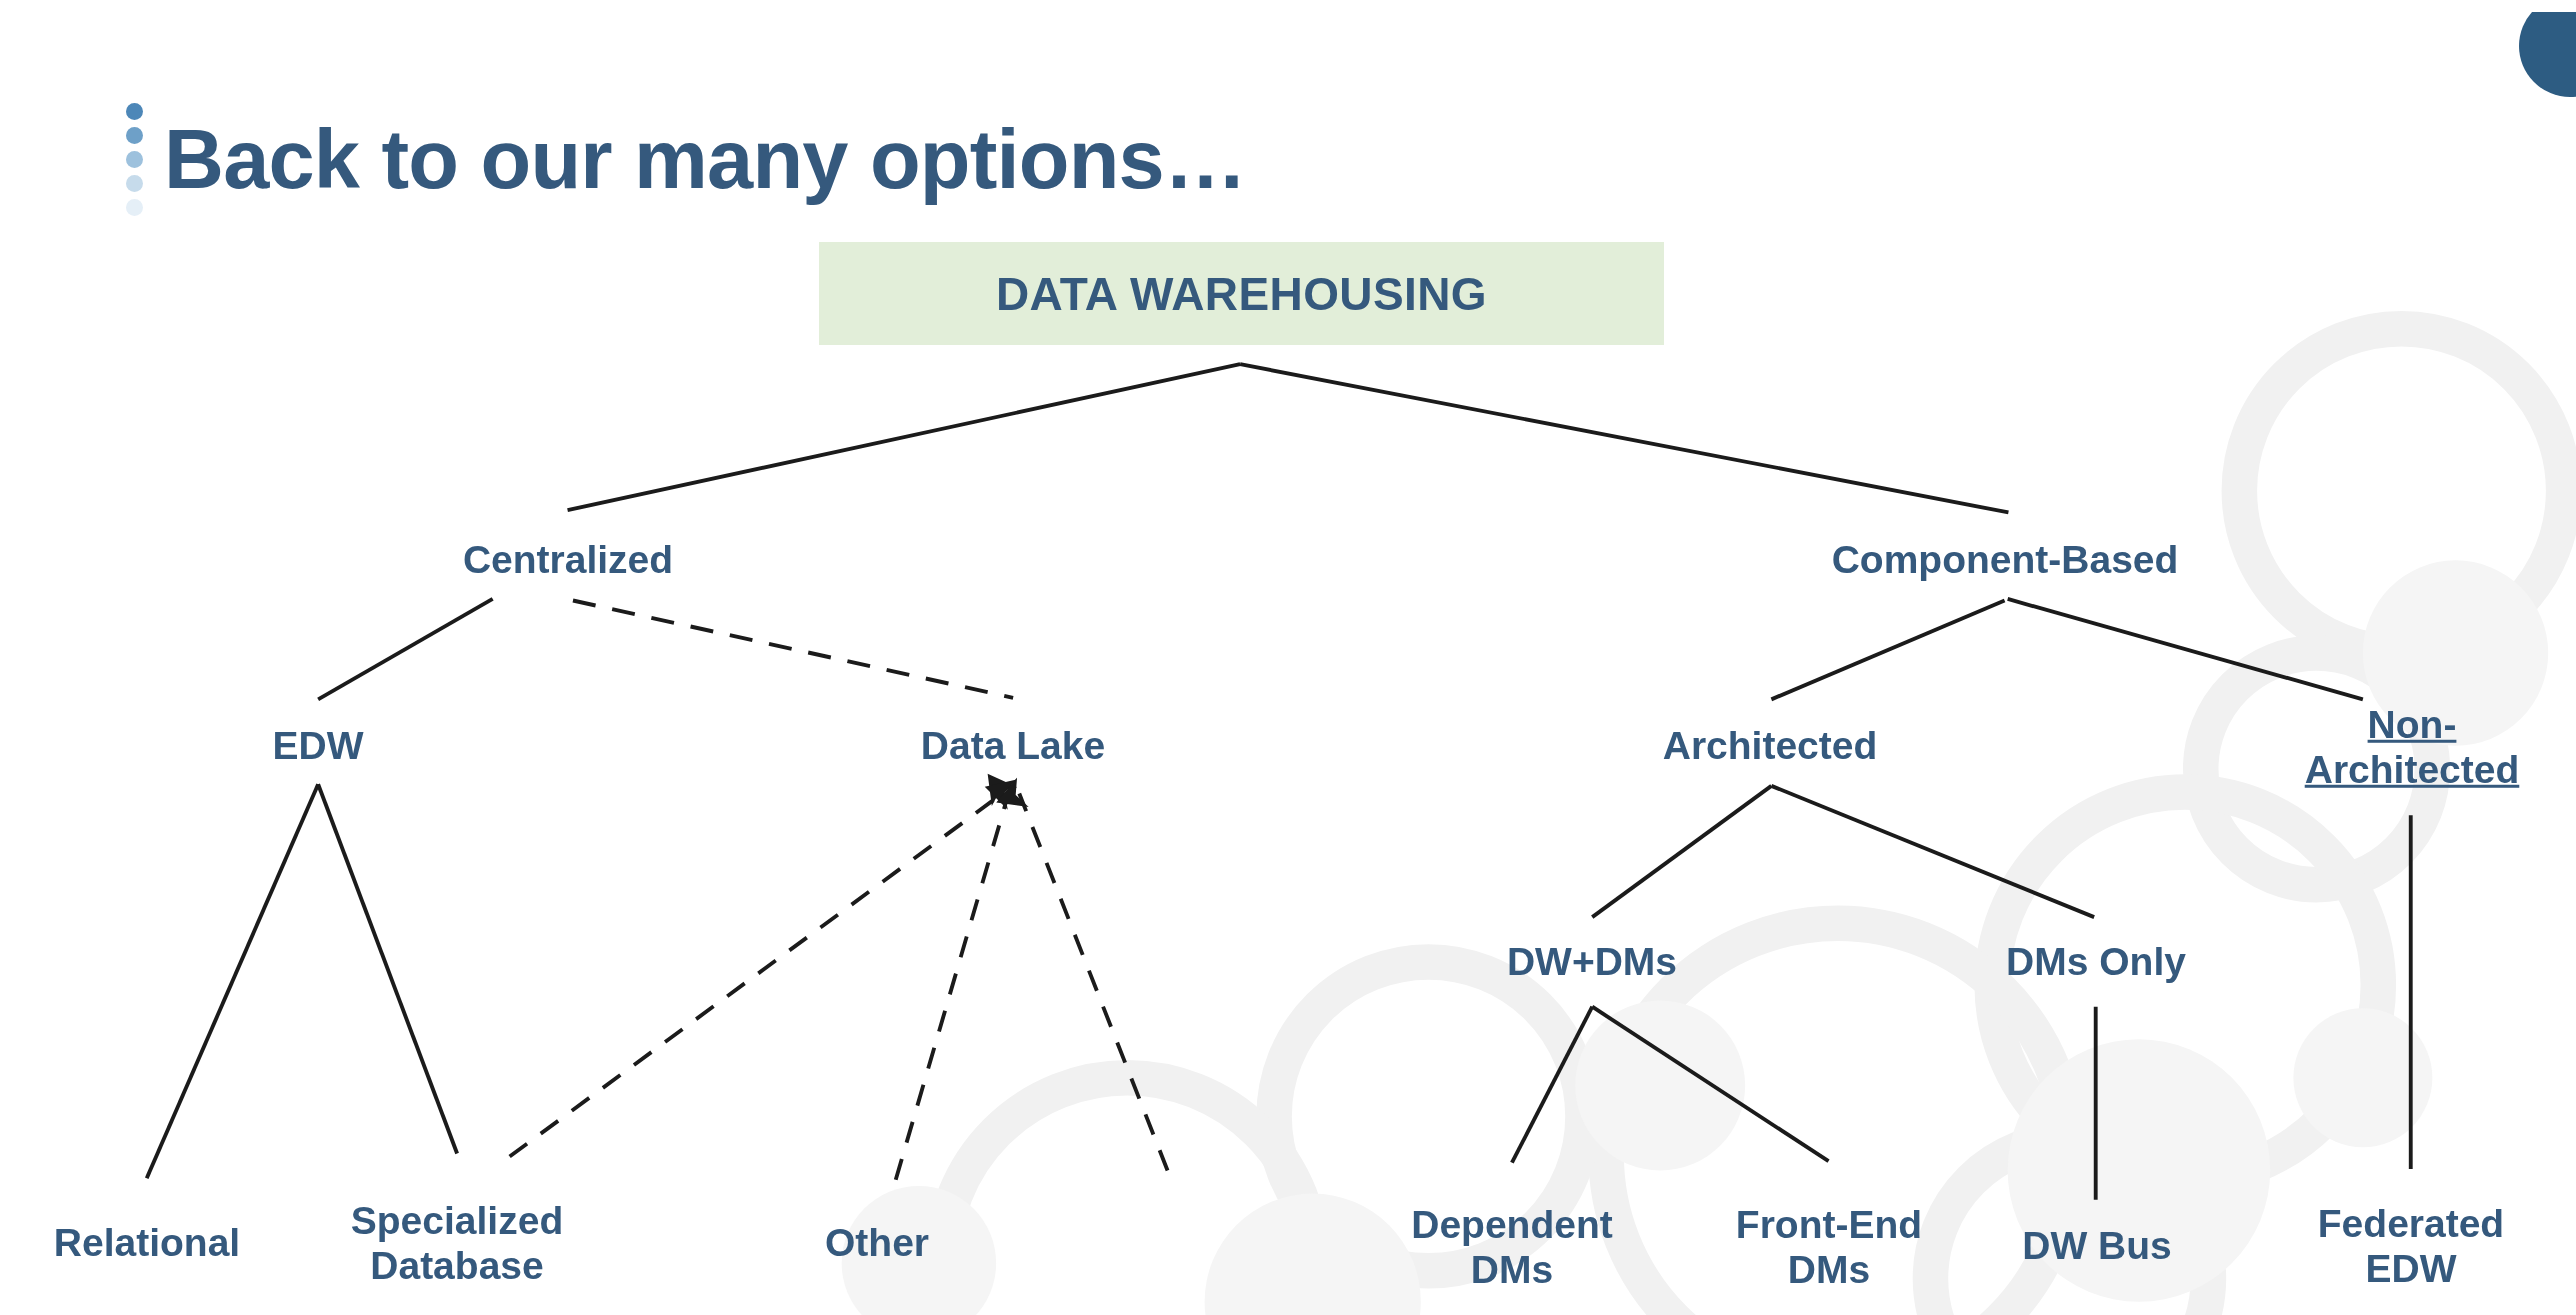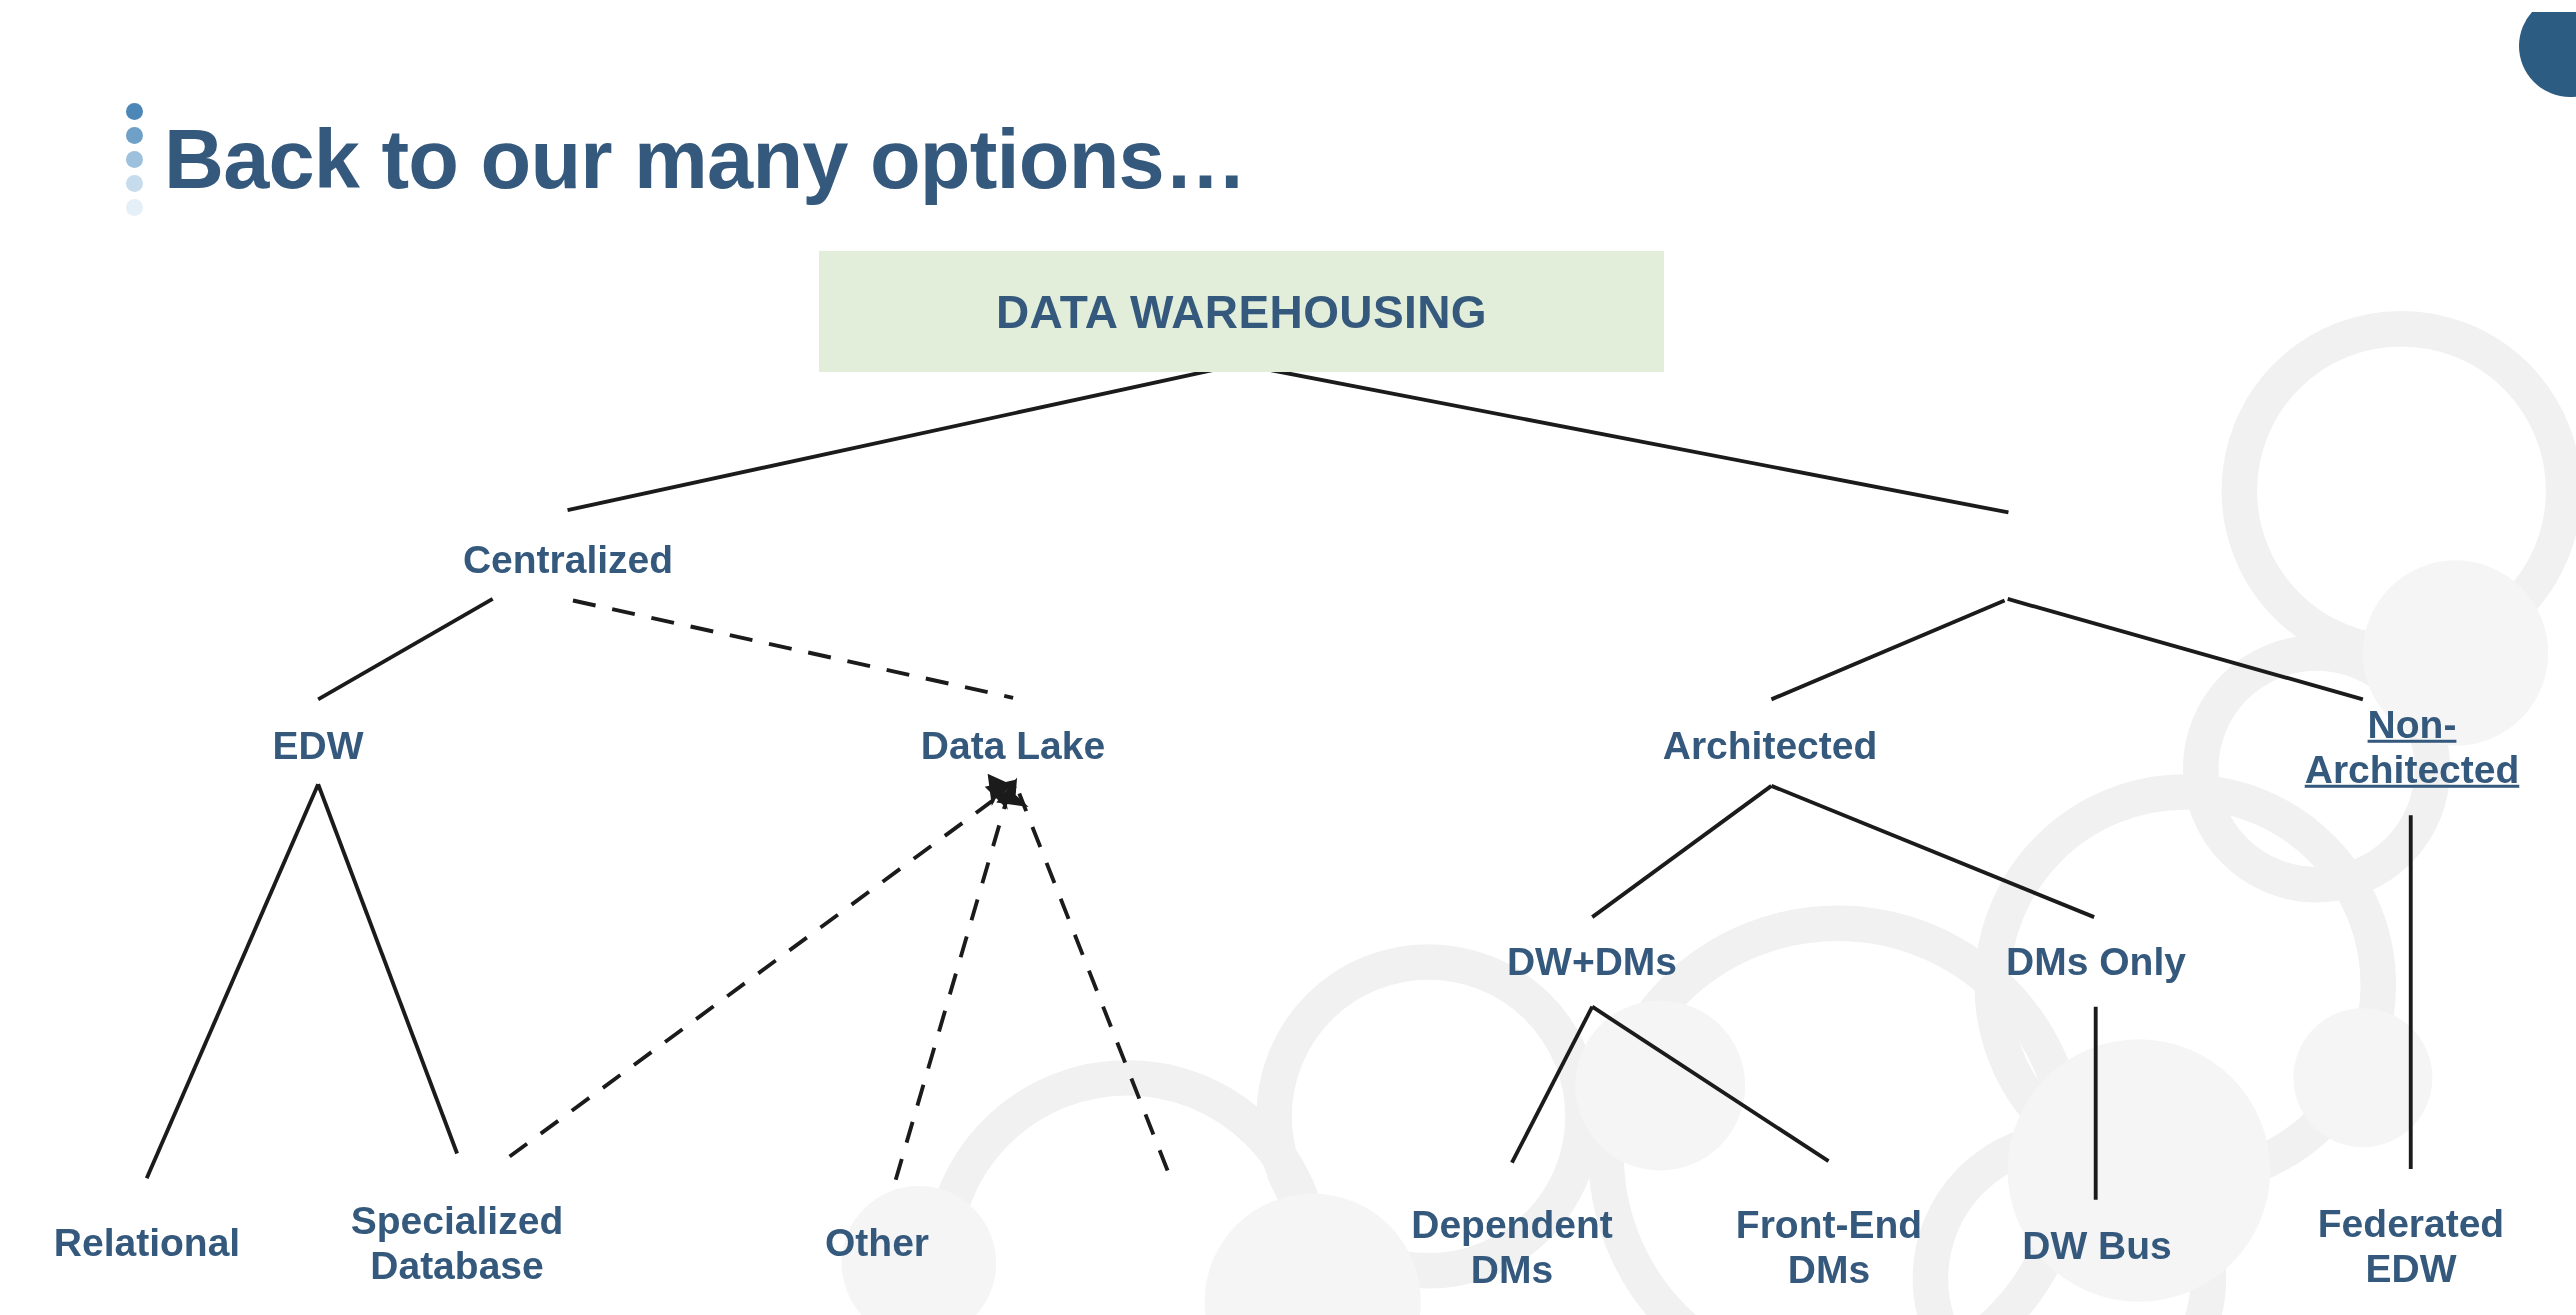--- a/index.html
+++ b/index.html
@@ -139,23 +139,24 @@
 
         <path d="M2062 1288 L1958 1490"></path>
         <path d="M2062 1288 L2368 1488"></path>
 
         <path d="M2714 1288 L2714 1538"></path>
 
         <path d="M3122 1040 L3122 1498"></path>
       </g>
     </svg>
 
-    <div id="root-node" style="left:819px;top:239px;width:845px;height:121px;">DATA WAREHOUSING</div>
+    <div id="root-node" style="left:819px;top:230px;width:845px;height:103px;">DATA WAREHOUSING</div>
 
     <div class="node" style="left:568px;top:548px;">Centralized</div>
+    <div class="node" style="left:2005px;top:548px;">Component-Based</div>
 
     <div class="node" style="left:318px;top:734px;">EDW</div>
     <div class="node" style="left:1013px;top:734px;">Data Lake</div>
     <div class="node" style="left:1770px;top:734px;">Architected</div>
     <div class="node" style="left:2412px;top:735px;text-decoration:underline;">Non-
 Architected</div>
 
     <div class="node" style="left:1592px;top:950px;">DW+DMs</div>
     <div class="node" style="left:2096px;top:950px;">DMs Only</div>
 

